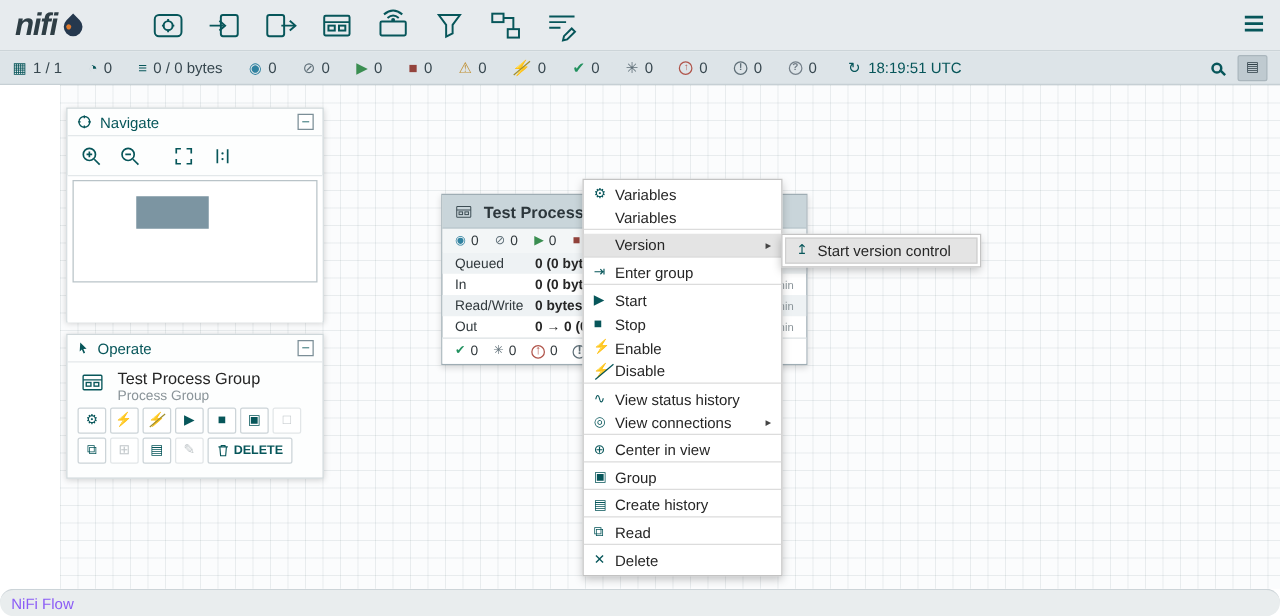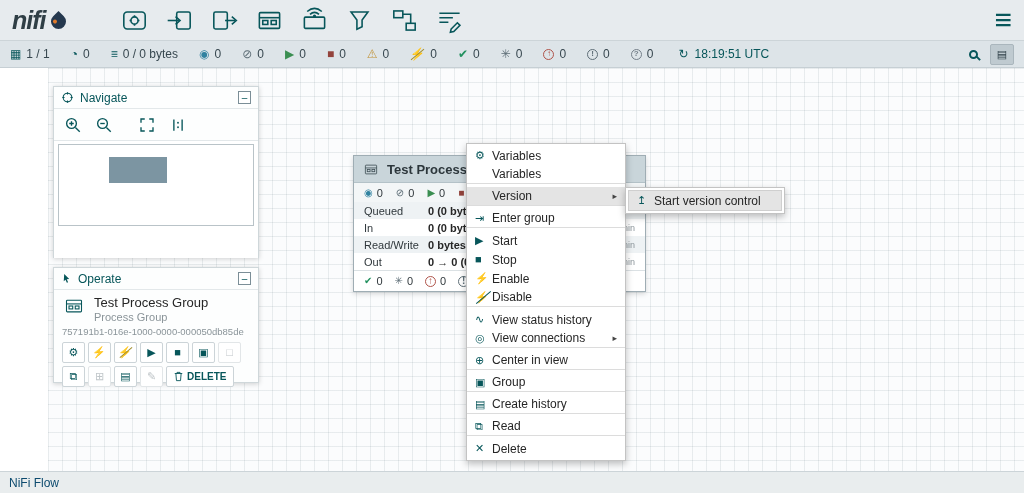--- a/index.html
+++ b/index.html
@@ -137,21 +137,21 @@
   .submenu .menu-item { background:#e4e4e4; border:1px solid #cfcfcf; height:21px; }
 
   
   .search-glyph { width:9px; height:9px; border:2px solid #07565a; border-radius:50%;
     position:relative; display:inline-block; }
   .search-glyph::after { content:""; position:absolute; width:6px; border-top:2px solid #07565a;
     right:-5px; bottom:-2px; transform:rotate(45deg); }
 
   
   .breadcrumb { height:22px; background:#e9edee; border-top:1px solid #ccd4d8;
-    display:flex; align-items:center; padding:0 9px; font-size:12px; color:#0c4a6e; }
+    display:flex; align-items:center; padding:0 9px; font-size:12px; color:#8b5cf6;border-radius:11px; }
   .breadcrumb span { cursor:pointer; }
 </style>
 </head>
 <body>
 
 <header class="header">
   <div class="logo">
     <span class="logo-text">nifi</span>
     <span class="logo-drop"></span>
   </div>
@@ -364,21 +364,20 @@
             <path d="M3 9.5h18"></path>
             <rect x="6" y="12" width="4.5" height="3.5"></rect>
             <rect x="13.5" y="12" width="4.5" height="3.5"></rect>
           </svg>
       </span>
       <span>
         <div class="op-name">Test Process Group</div>
         <div class="op-type">Process Group</div>
       </span>
     </div>
-    <div class="op-id">757191b1-016e-1000-0000-000050db85de</div>
     <div class="op-buttons">
       <button class="op-btn">
           <span data-icon="gear">⚙</span>
         </button>
       <button class="op-btn">
           <span data-icon="bolt">⚡</span>
         </button>
       <button class="op-btn">
           <span data-icon="bolt-slash">⚡</span>
         </button>

